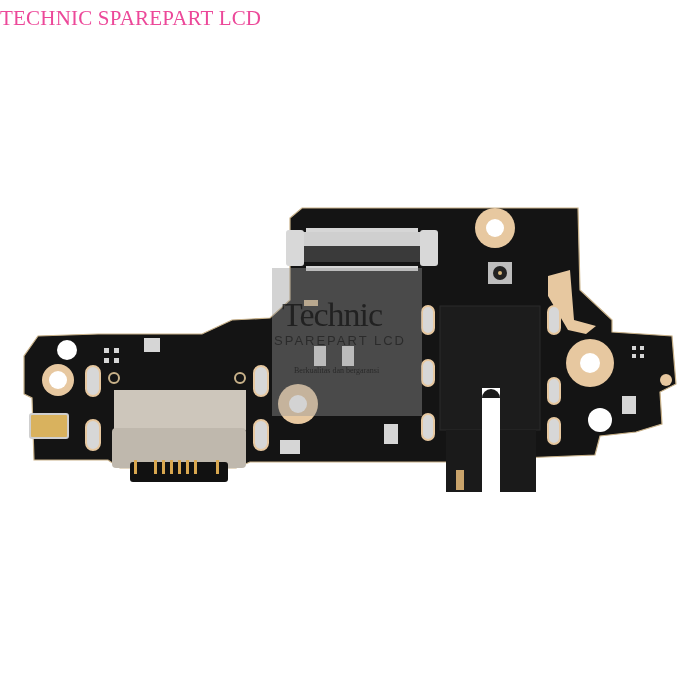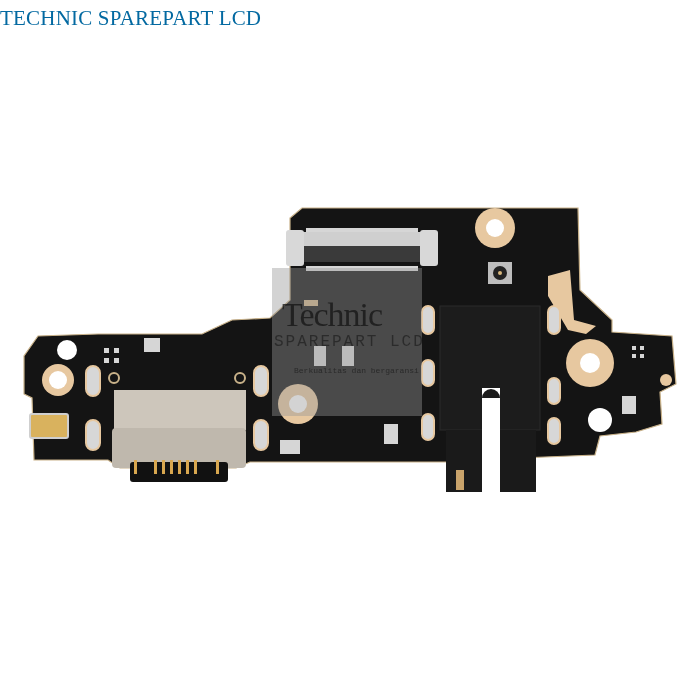--- a/index.html
+++ b/index.html
@@ -2,43 +2,43 @@
 <html><head>
 <meta charset="utf-8">
 <style>
   * { margin: 0; padding: 0; box-sizing: border-box; }
   html, body { width: 700px; height: 700px; background: #ffffff; overflow: hidden; }
   body { position: relative; font-family: "Liberation Serif", serif; }
 
   .title {
     position: absolute; left: 0; top: 6px;
     font-family: "Liberation Serif", "DejaVu Serif", serif;
-    font-size: 21px; color: #0369a1; letter-spacing: 0.2px; white-space: nowrap;
+    font-size: 21px; color: #ec4899; letter-spacing: 0.2px; white-space: nowrap;
   }
 
   .photo { position: absolute; left: 0; top: 0; width: 700px; height: 700px; }
 
   
   .wm {
     position: absolute; left: 272px; top: 268px; width: 150px; height: 148px;
     background: rgba(150,150,150,0.42);
   }
   .wm-main {
     position: absolute; left: 282px; top: 296px;
     font-family: "Liberation Serif", serif; font-weight: normal;
     font-size: 34px; color: rgba(20,20,20,0.75); letter-spacing: -1px;
   }
   .wm-sub {
     position: absolute; left: 274px; top: 333px;
-    font-family: Liberation Mono, monospace;
-    font-size: 16px; color: rgba(30,30,30,0.7); letter-spacing: 2px; white-space: nowrap;
+    font-family: Liberation Sans, sans-serif;
+    font-size: 13px; color: rgba(30,30,30,0.7); letter-spacing: 2px; white-space: nowrap;
   }
   .wm-tag {
     position: absolute; left: 294px; top: 366px;
-    font-family: Liberation Mono, monospace;
+    font-family: Liberation Serif, serif;
     font-size: 8px; color: rgba(30,30,30,0.75); white-space: nowrap;
   }
 </style>
 </head>
 <body>
 
 <div class="title">TECHNIC SPAREPART LCD</div>
 
 <svg class="photo" viewBox="0 0 700 700" xmlns="http://www.w3.org/2000/svg">
 

